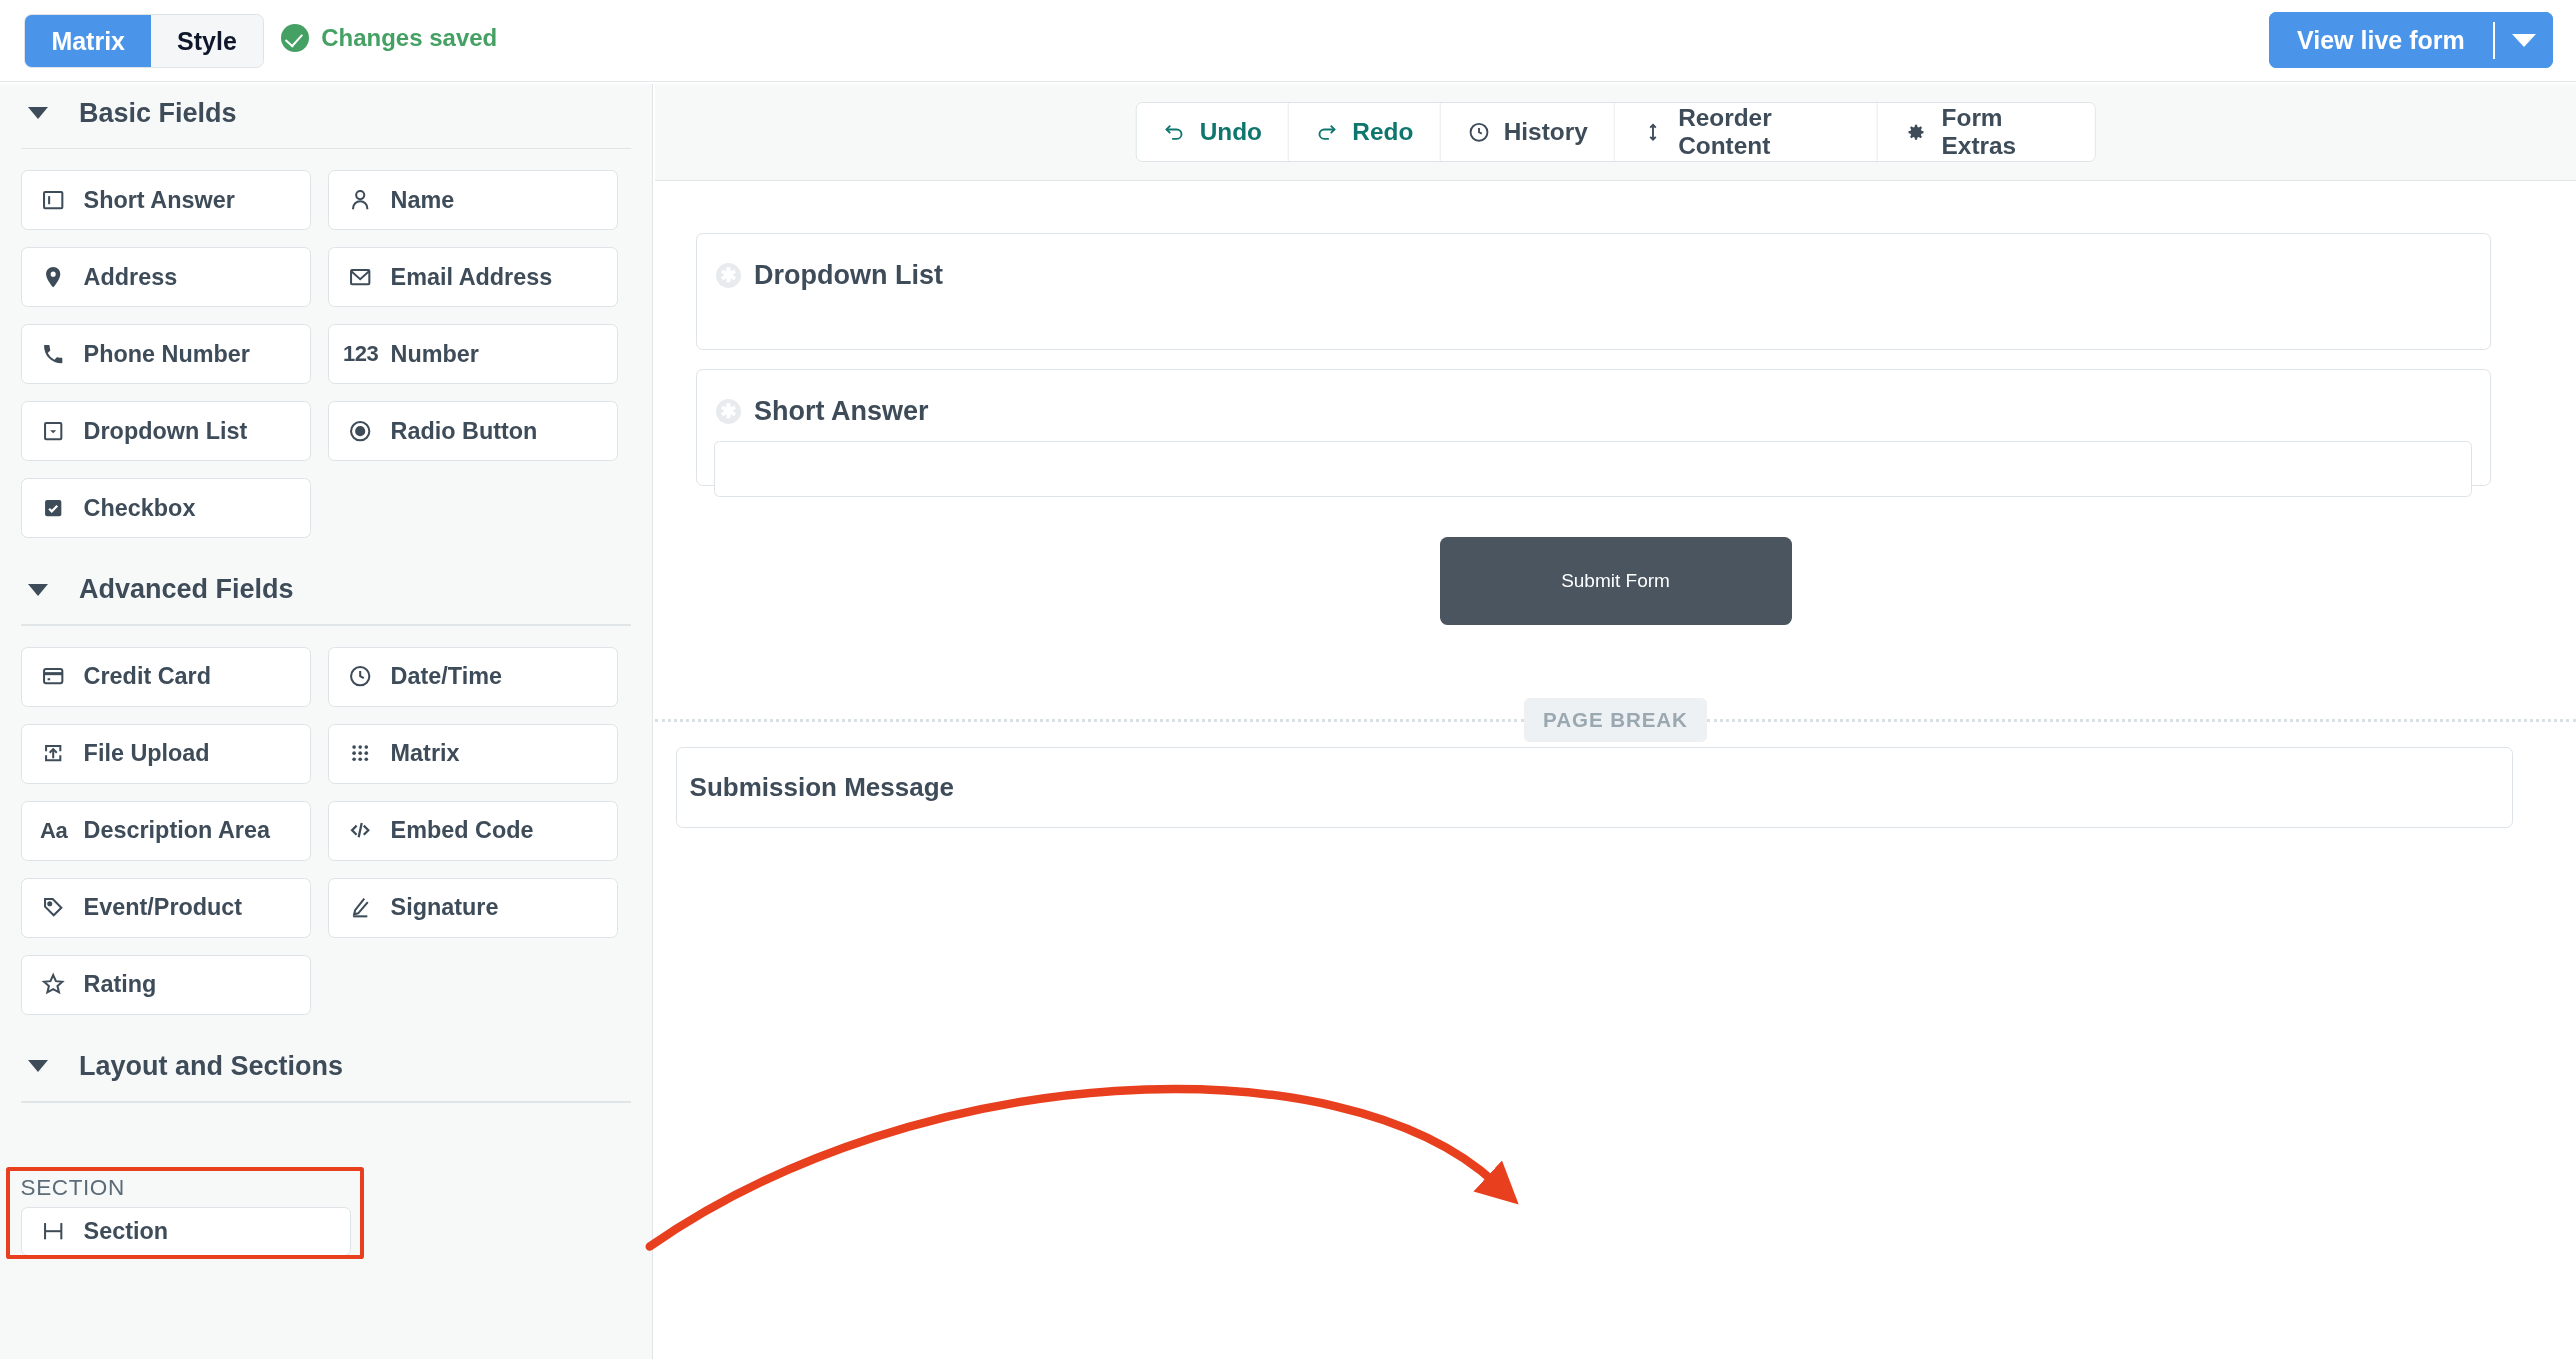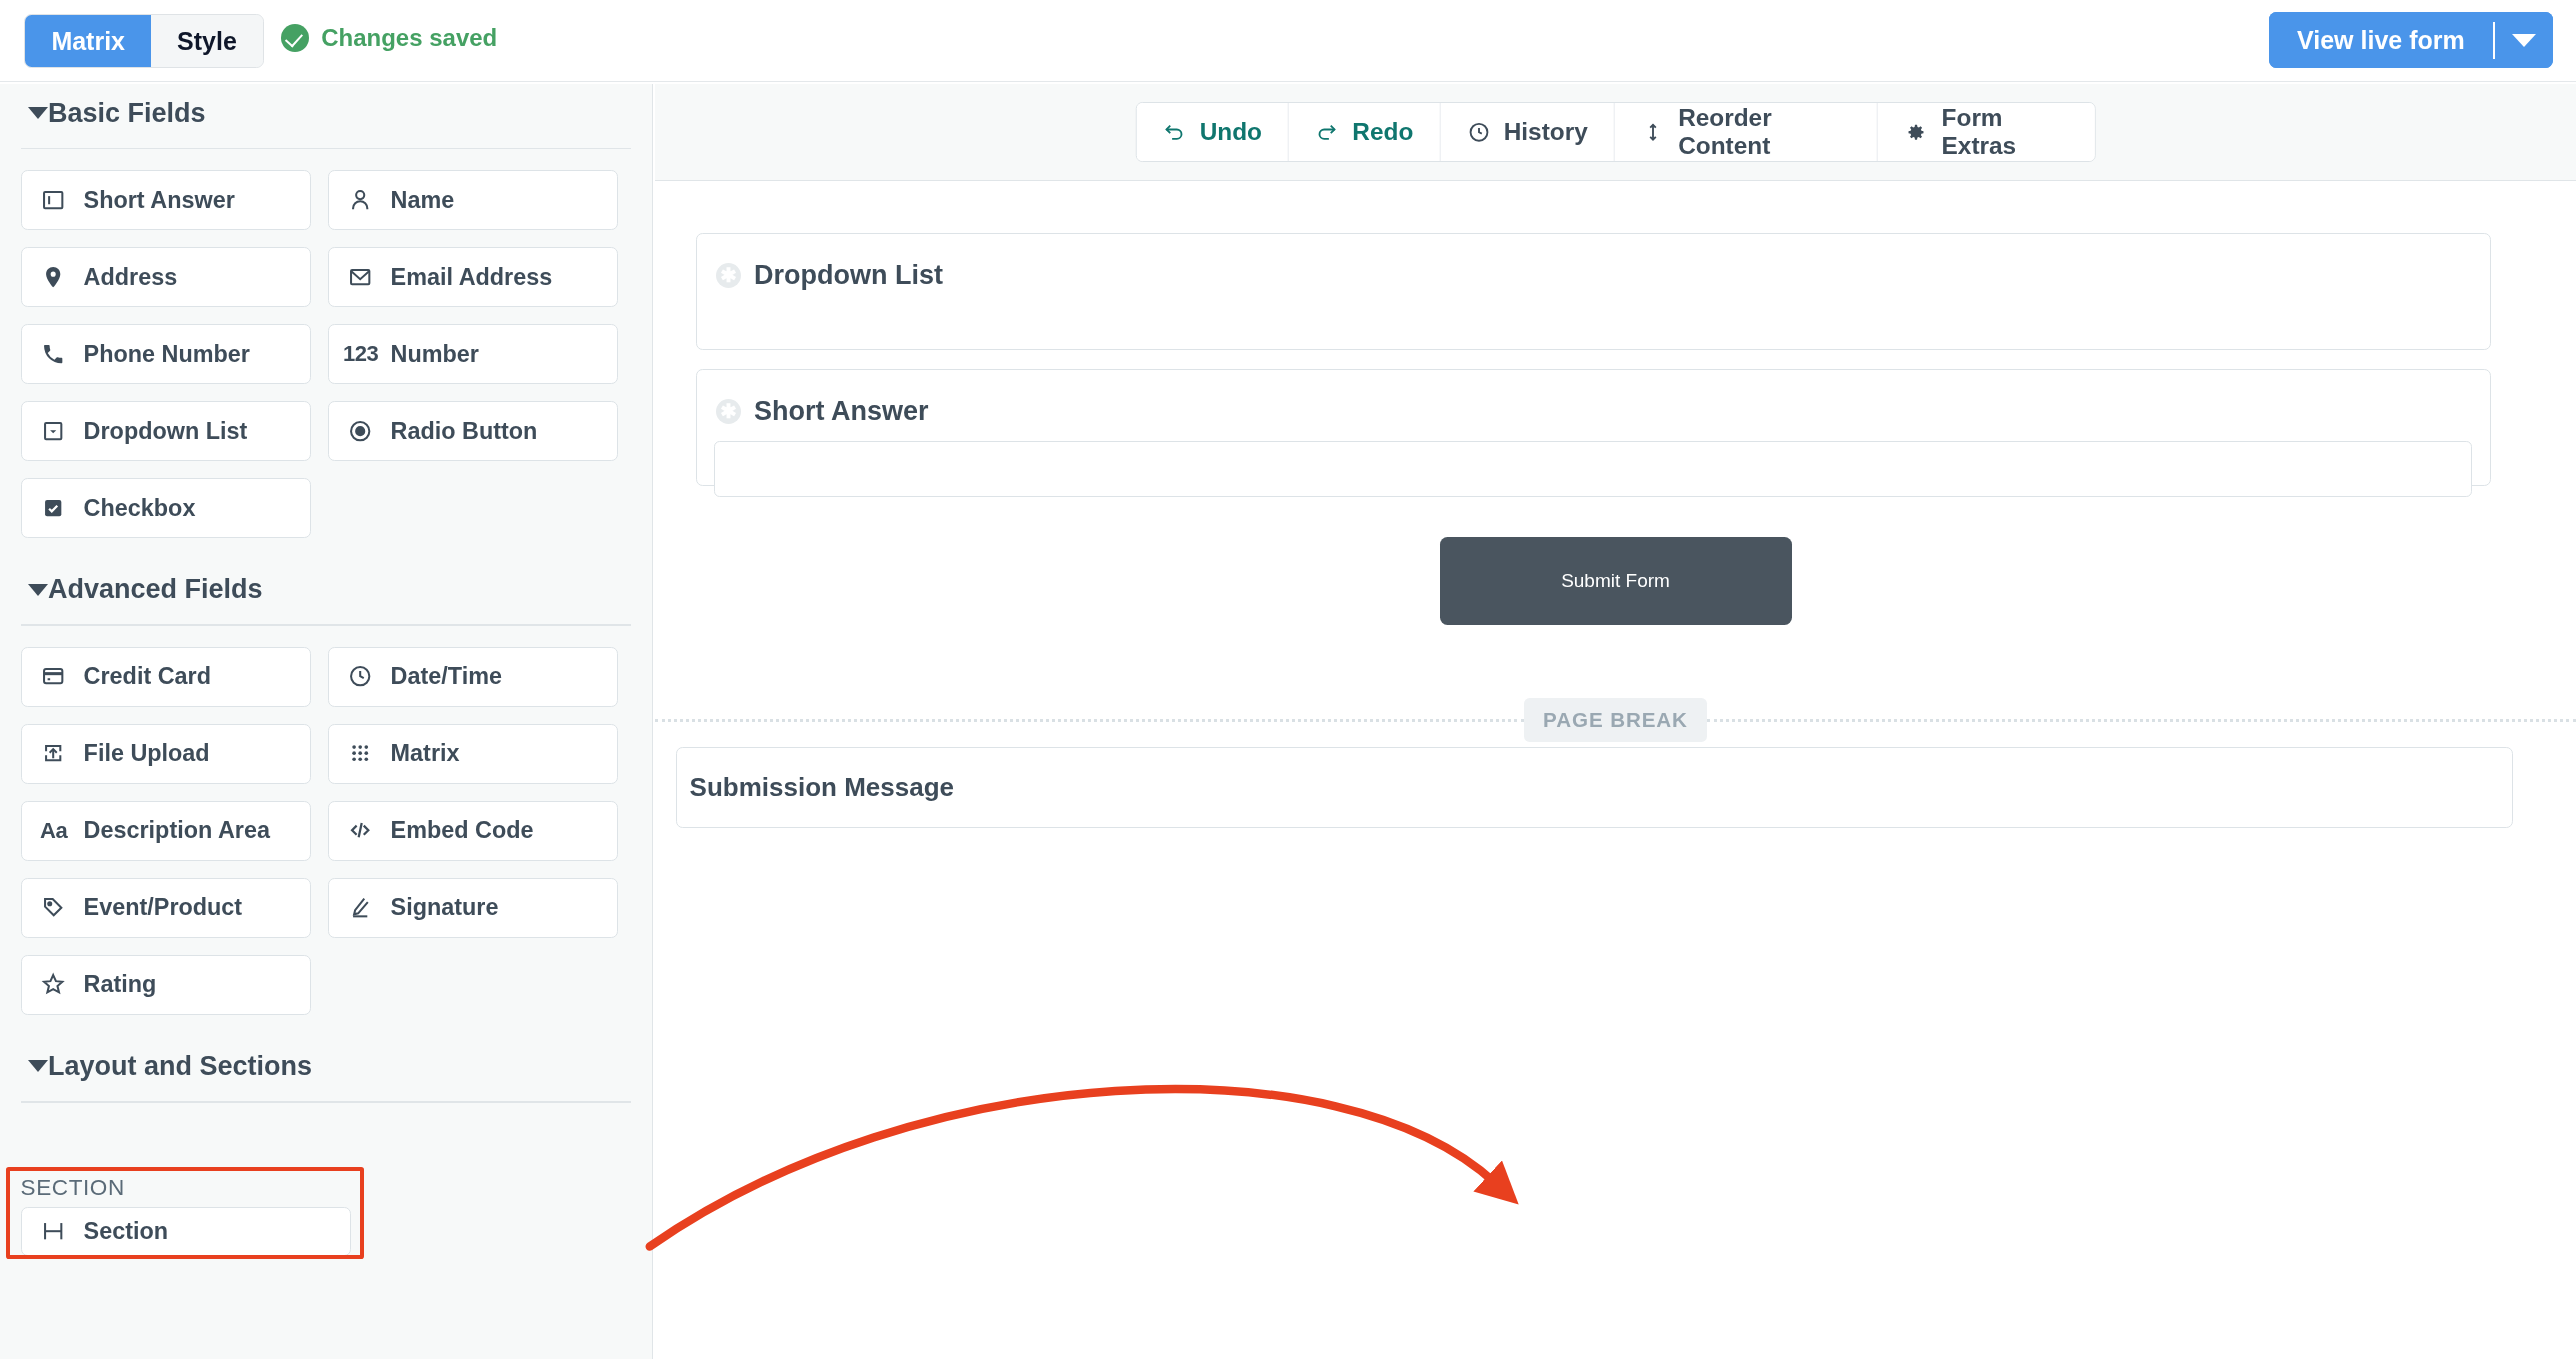--- a/index.html
+++ b/index.html
@@ -73,21 +73,21 @@
 
   
   .sidebar {
     position: absolute; left: 0; top: 84px;
     width: 653px; height: 1275px;
     background: #f7f9f9;
     border-right: 1.9px solid #e0e5e8;
     overflow: hidden;
   }
   .group-head {
-    display: flex; align-items: center; gap: 0;
+    display: flex; align-items: center; gap: 31px;
     padding: 0 28px; height: 58px;
   }
   .tri-down {
     width: 0; height: 0;
     border-left: 10.3px solid transparent;
     border-right: 10.3px solid transparent;
     border-top: 12.2px solid #3e4c59;
   }
   .group-title { font-size: 27px; font-weight: bold; color: #3e4c59; }
   .group-rule {

